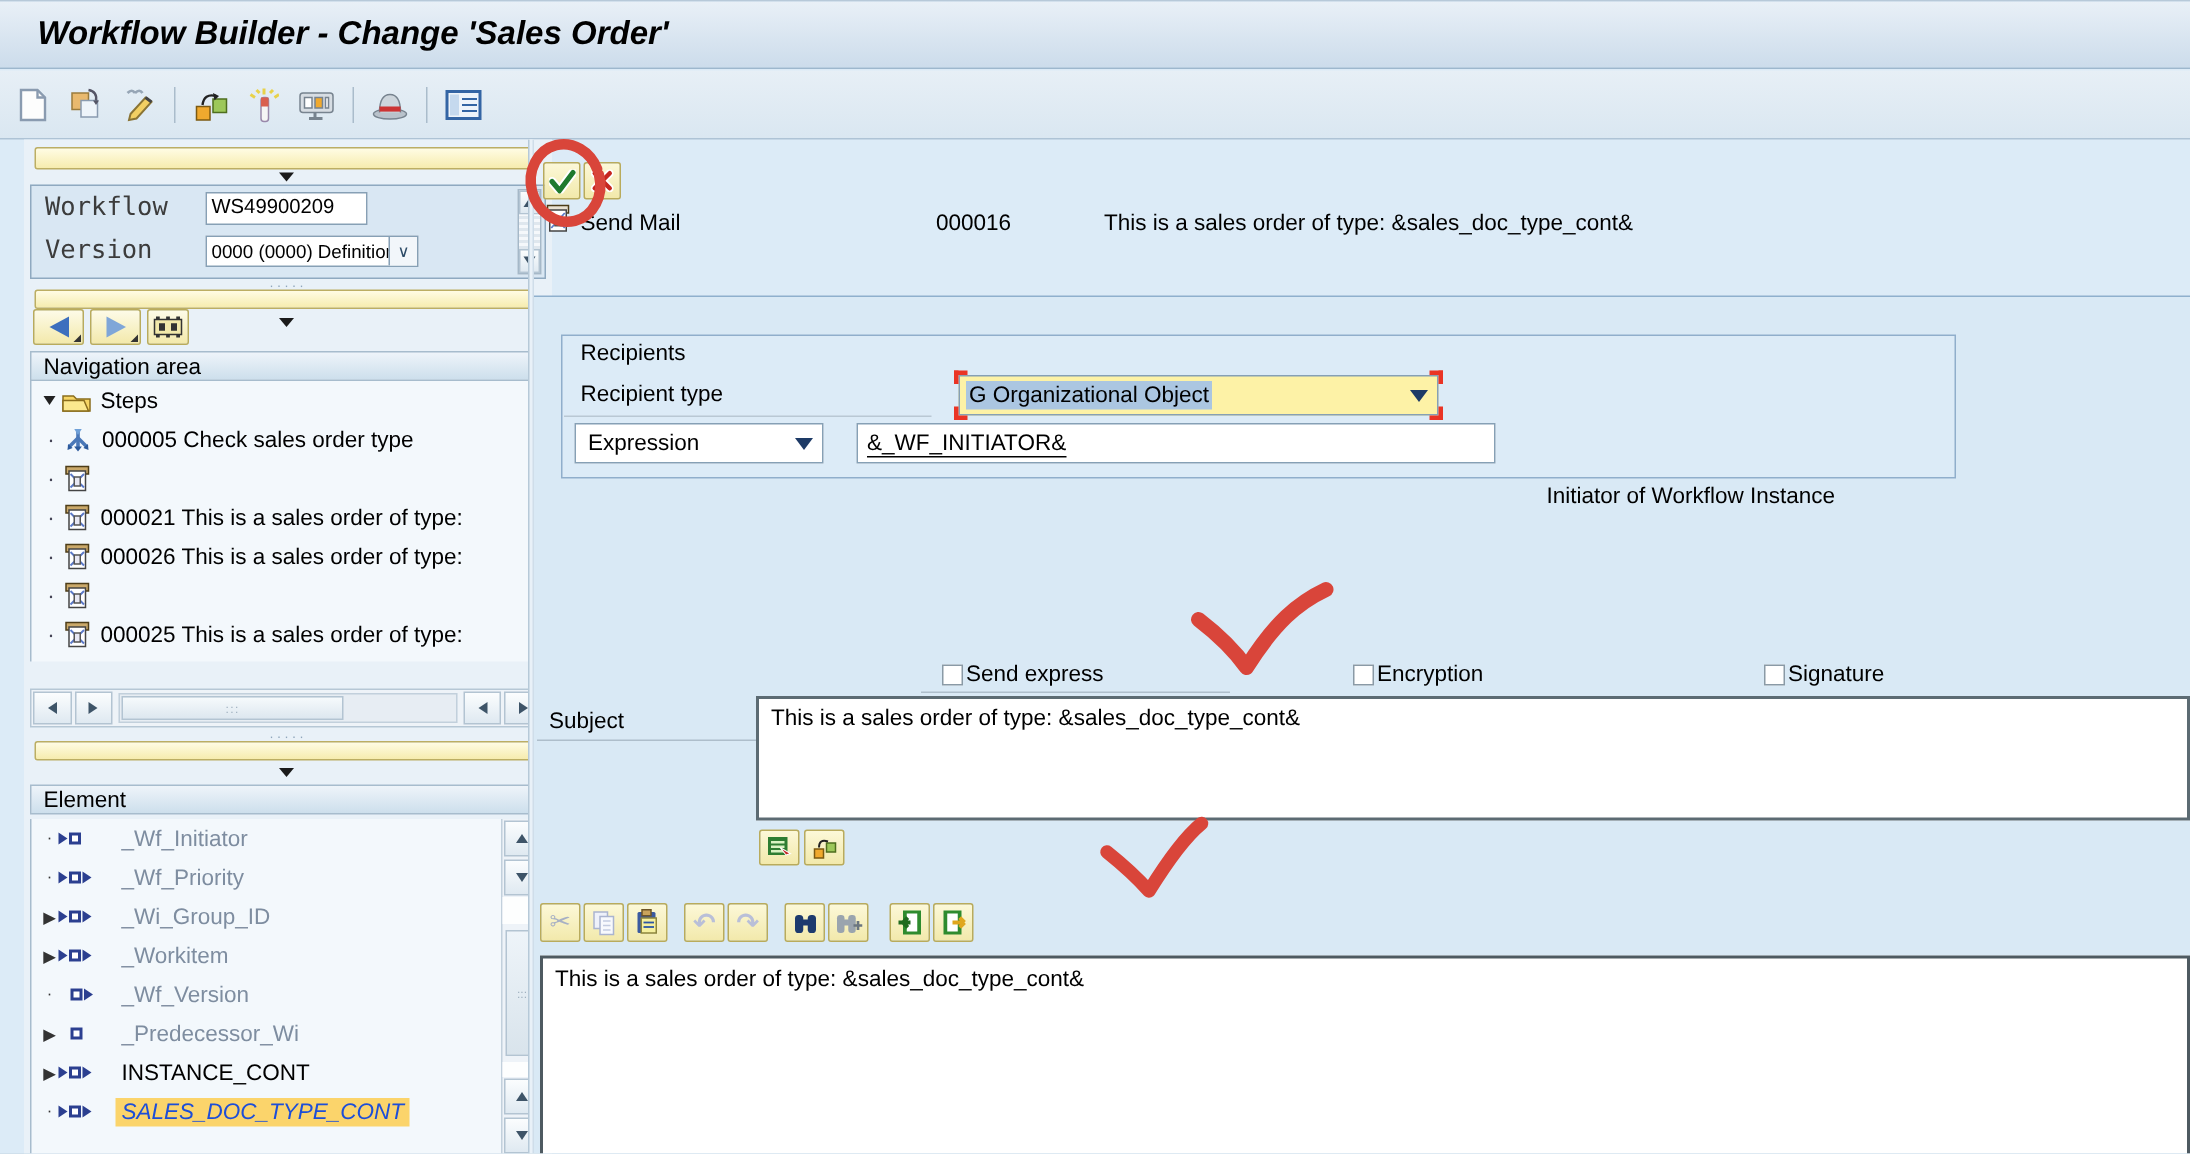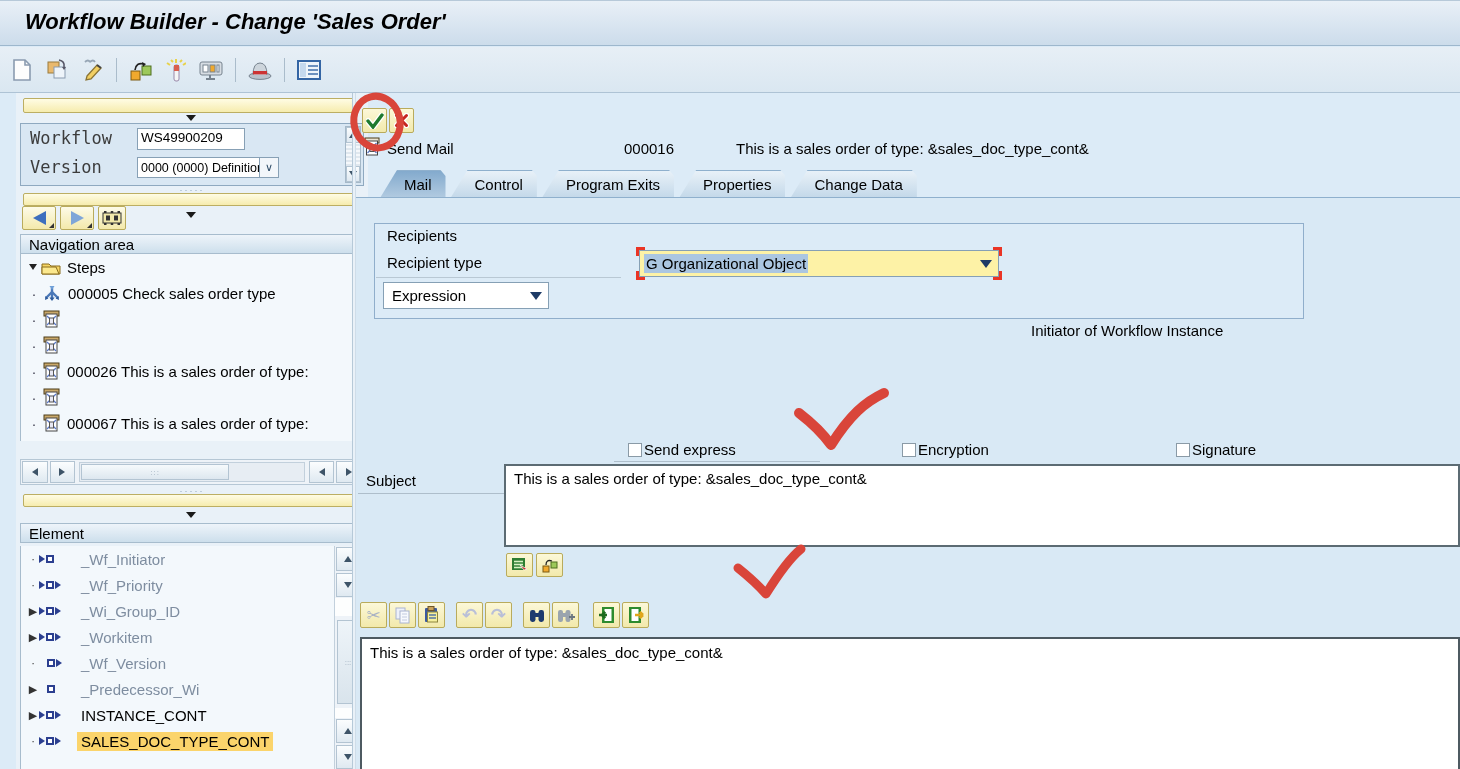--- a/index.html
+++ b/index.html
@@ -61,21 +61,21 @@
 
   #ellist{position:absolute;left:4px;top:453px;width:314px;height:224px;background:#f3f8fc;border-left:1px solid #a7bccd;overflow:hidden;}
   .erow{height:26px;display:flex;align-items:center;font-size:15px;white-space:nowrap;}
   .erow .mark{width:12px;text-align:center;color:#333;margin-left:6px;font-size:11px;}
   .pic{display:inline-flex;align-items:center;gap:1px;width:34px;justify-content:flex-start;margin-right:4px;}
   .pi-in{width:0;height:0;border-top:4px solid transparent;border-bottom:4px solid transparent;border-left:6px solid #2b3f90;}
   .pi-box{width:8px;height:8px;border:2px solid #2b3f90;background:#fff;}
   .pi-out{width:0;height:0;border-top:4px solid transparent;border-bottom:4px solid transparent;border-left:6px solid #2b3f90;}
   .erow .lab{padding:1px 4px;}
   .erow.muted .lab{color:#7e8da0;}
-  .erow.hl .lab{background:#fbd46b;color:#000000;}
+  .erow.hl .lab{background:#fbd46b;color:#1d4ed8;font-style:italic;}
   #escroll{position:absolute;left:318px;top:453px;width:27px;height:224px;background:#eef3f8;border-left:1px solid #c2d0dc;display:flex;flex-direction:column;align-items:stretch;}
   #escroll .sbtn{flex:0 0 24px;margin:1px;}
   #ethumb{margin:4px 2px;height:84px;background:linear-gradient(#eef4f9,#d9e4ec);border:1px solid #b3c4d2;display:flex;align-items:center;justify-content:center;color:#9fb0bf;font-size:8px;}
   #espacer{flex:1;background:#fdfefe;}
 
   
   #main{position:absolute;left:356px;top:92px;width:1104px;height:677px;}
   .sapbtn{position:absolute;width:25px;height:25px;background:linear-gradient(#fcf8d8,#f2e9ab);border:1px solid #b9ab5c;border-radius:2px;
     display:flex;align-items:center;justify-content:center;}
   #sendmail-row{position:absolute;left:8px;top:44px;height:22px;display:flex;align-items:center;font-size:15px;}
@@ -89,21 +89,21 @@
     clip-path:polygon(17px 0,calc(100% - 5px) 0,100% 6px,100% 100%,0 100%);
     border-top:1px solid #8fb0cd;}
   .tab.active{background:linear-gradient(#83aacd,#b2cbe1);}
   #tabline{position:absolute;left:0;top:104px;width:1104px;height:1px;background:#8fb0cd;}
   #content{position:absolute;left:0;top:105px;width:1104px;height:572px;background:#d9e9f5;}
 
   #recip{position:absolute;left:18px;top:25px;width:930px;height:96px;border:1px solid #90aecb;background:#dcebf7;}
   #recip .hdr{position:absolute;left:12px;top:3px;font-size:15px;}
   #recip .hline{position:absolute;left:1px;top:53px;width:245px;height:1px;background:#b9c8d4;}
   #recip-type-label{position:absolute;left:12px;top:30px;font-size:15px;}
-  #recip-type{position:absolute;left:264px;top:26px;width:360px;height:27px;background:#fdf2a6;border:1px solid #86a0b5;display:flex;align-items:center;padding-left:4px;font-size:15px;}
+  #recip-type{position:absolute;left:264px;top:26px;width:320px;height:27px;background:#fdf2a6;border:1px solid #86a0b5;display:flex;align-items:center;padding-left:4px;font-size:15px;}
   #recip-type .selspan{background:#abc6e1;padding:1px 2px;}
   #recip-type .arr{position:absolute;right:6px;top:9px;}
   .darr{width:0;height:0;border-left:6px solid transparent;border-right:6px solid transparent;border-top:8px solid #1d3a66;}
   .fcorner{position:absolute;width:9px;height:9px;}
   .fc-tl{left:-4px;top:-4px;border-left:3px solid #ea3425;border-top:3px solid #ea3425;}
   .fc-tr{right:-4px;top:-4px;border-right:3px solid #ea3425;border-top:3px solid #ea3425;}
   .fc-bl{left:-4px;bottom:-4px;border-left:3px solid #ea3425;border-bottom:3px solid #ea3425;}
   .fc-br{right:-4px;bottom:-4px;border-right:3px solid #ea3425;border-bottom:3px solid #ea3425;}
   #expr-select{position:absolute;left:8px;top:58px;width:166px;height:27px;background:#fff;border:1px solid #86a0b5;display:flex;align-items:center;padding-left:8px;font-size:15px;}
   #expr-select .arr{position:absolute;right:6px;top:9px;}
@@ -324,20 +324,21 @@
           <svg width="17" height="18">
               <rect x="1" y="1" width="15" height="5" fill="#caa96a" stroke="#4d3d18"></rect>
               <rect x="3" y="4" width="11" height="13" fill="#fff" stroke="#444"></rect>
               <g stroke="#5b79c8" stroke-width="1.3">
                 <path d="M4 6 l9 9"></path>
                 <path d="M13 6 l-9 9"></path>
               </g>
               <rect x="6.5" y="8" width="4" height="6" fill="#e8e8f4" stroke="#555"></rect>
             </svg>
         </span>
+        <span class="lab"><span>000021</span> <span>This is a sales order of type:</span></span>
       </div>
 
       <div class="trow">
         <span class="dot">·</span>
         <span class="ic">
           <svg width="17" height="18">
               <rect x="1" y="1" width="15" height="5" fill="#caa96a" stroke="#4d3d18"></rect>
               <rect x="3" y="4" width="11" height="13" fill="#fff" stroke="#444"></rect>
               <g stroke="#5b79c8" stroke-width="1.3">
                 <path d="M4 6 l9 9"></path>
@@ -370,21 +371,21 @@
           <svg width="17" height="18">
               <rect x="1" y="1" width="15" height="5" fill="#caa96a" stroke="#4d3d18"></rect>
               <rect x="3" y="4" width="11" height="13" fill="#fff" stroke="#444"></rect>
               <g stroke="#5b79c8" stroke-width="1.3">
                 <path d="M4 6 l9 9"></path>
                 <path d="M13 6 l-9 9"></path>
               </g>
               <rect x="6.5" y="8" width="4" height="6" fill="#e8e8f4" stroke="#555"></rect>
             </svg>
         </span>
-        <span class="lab"><span>000067</span> <span>This is a sales order of type:</span></span>
+        <span class="lab"><span>000025</span> <span>This is a sales order of type:</span></span>
       </div>
     </div>
 
     <div id="hscroll">
       <span class="hbtn">
           <span class="tri-lf"></span>
         </span>
       <span class="hbtn">
           <span class="tri-rt"></span>
         </span>
@@ -530,46 +531,42 @@
               <path d="M12.5 6 l-9 10"></path>
             </g>
             <rect x="6" y="8.5" width="4" height="6" fill="#e8e8f4" stroke="#555"></rect>
           </svg>
       </span>
       <span id="sendmail-label">Send Mail</span>
     </div>
     <span id="step-number">000016</span>
     <span id="step-title">This is a sales order of type: &amp;sales_doc_type_cont&amp;</span>
 
-    <div id="tabbar">
-      <span class="tab active">Mail</span>
-      <span class="tab">Control</span>
-      <span class="tab">Program Exits</span>
-      <span class="tab">Properties</span>
-      <span class="tab">Change Data</span>
-    </div>
     <div id="tabline"></div>
 
     <div id="content">
 
       <div id="recip">
         <span class="hdr">Recipients</span>
         <span class="hline"></span>
         <span id="recip-type-label">Recipient type</span>
         <span id="recip-type">
           <span class="selspan">G Organizational Object</span>
           <span class="arr darr"></span>
           <span class="fcorner fc-tl"></span>
           <span class="fcorner fc-tr"></span>
           <span class="fcorner fc-bl"></span>
           <span class="fcorner fc-br"></span>
         </span>
         <span id="expr-select">
           <span>Expression</span>
           <span class="arr darr"></span>
+        </span>
+        <span id="expr-field">
+          <span class="val">&amp;_WF_INITIATOR&amp;</span>
         </span>
         <span id="expr-hint">Initiator of Workflow Instance</span>
       </div>
 
       <span class="cbwrap" style="left:272px">
         <span class="cbox"></span>
         <span>Send express</span>
       </span>
       <span class="cbwrap" style="left:546px">
         <span class="cbox"></span>

